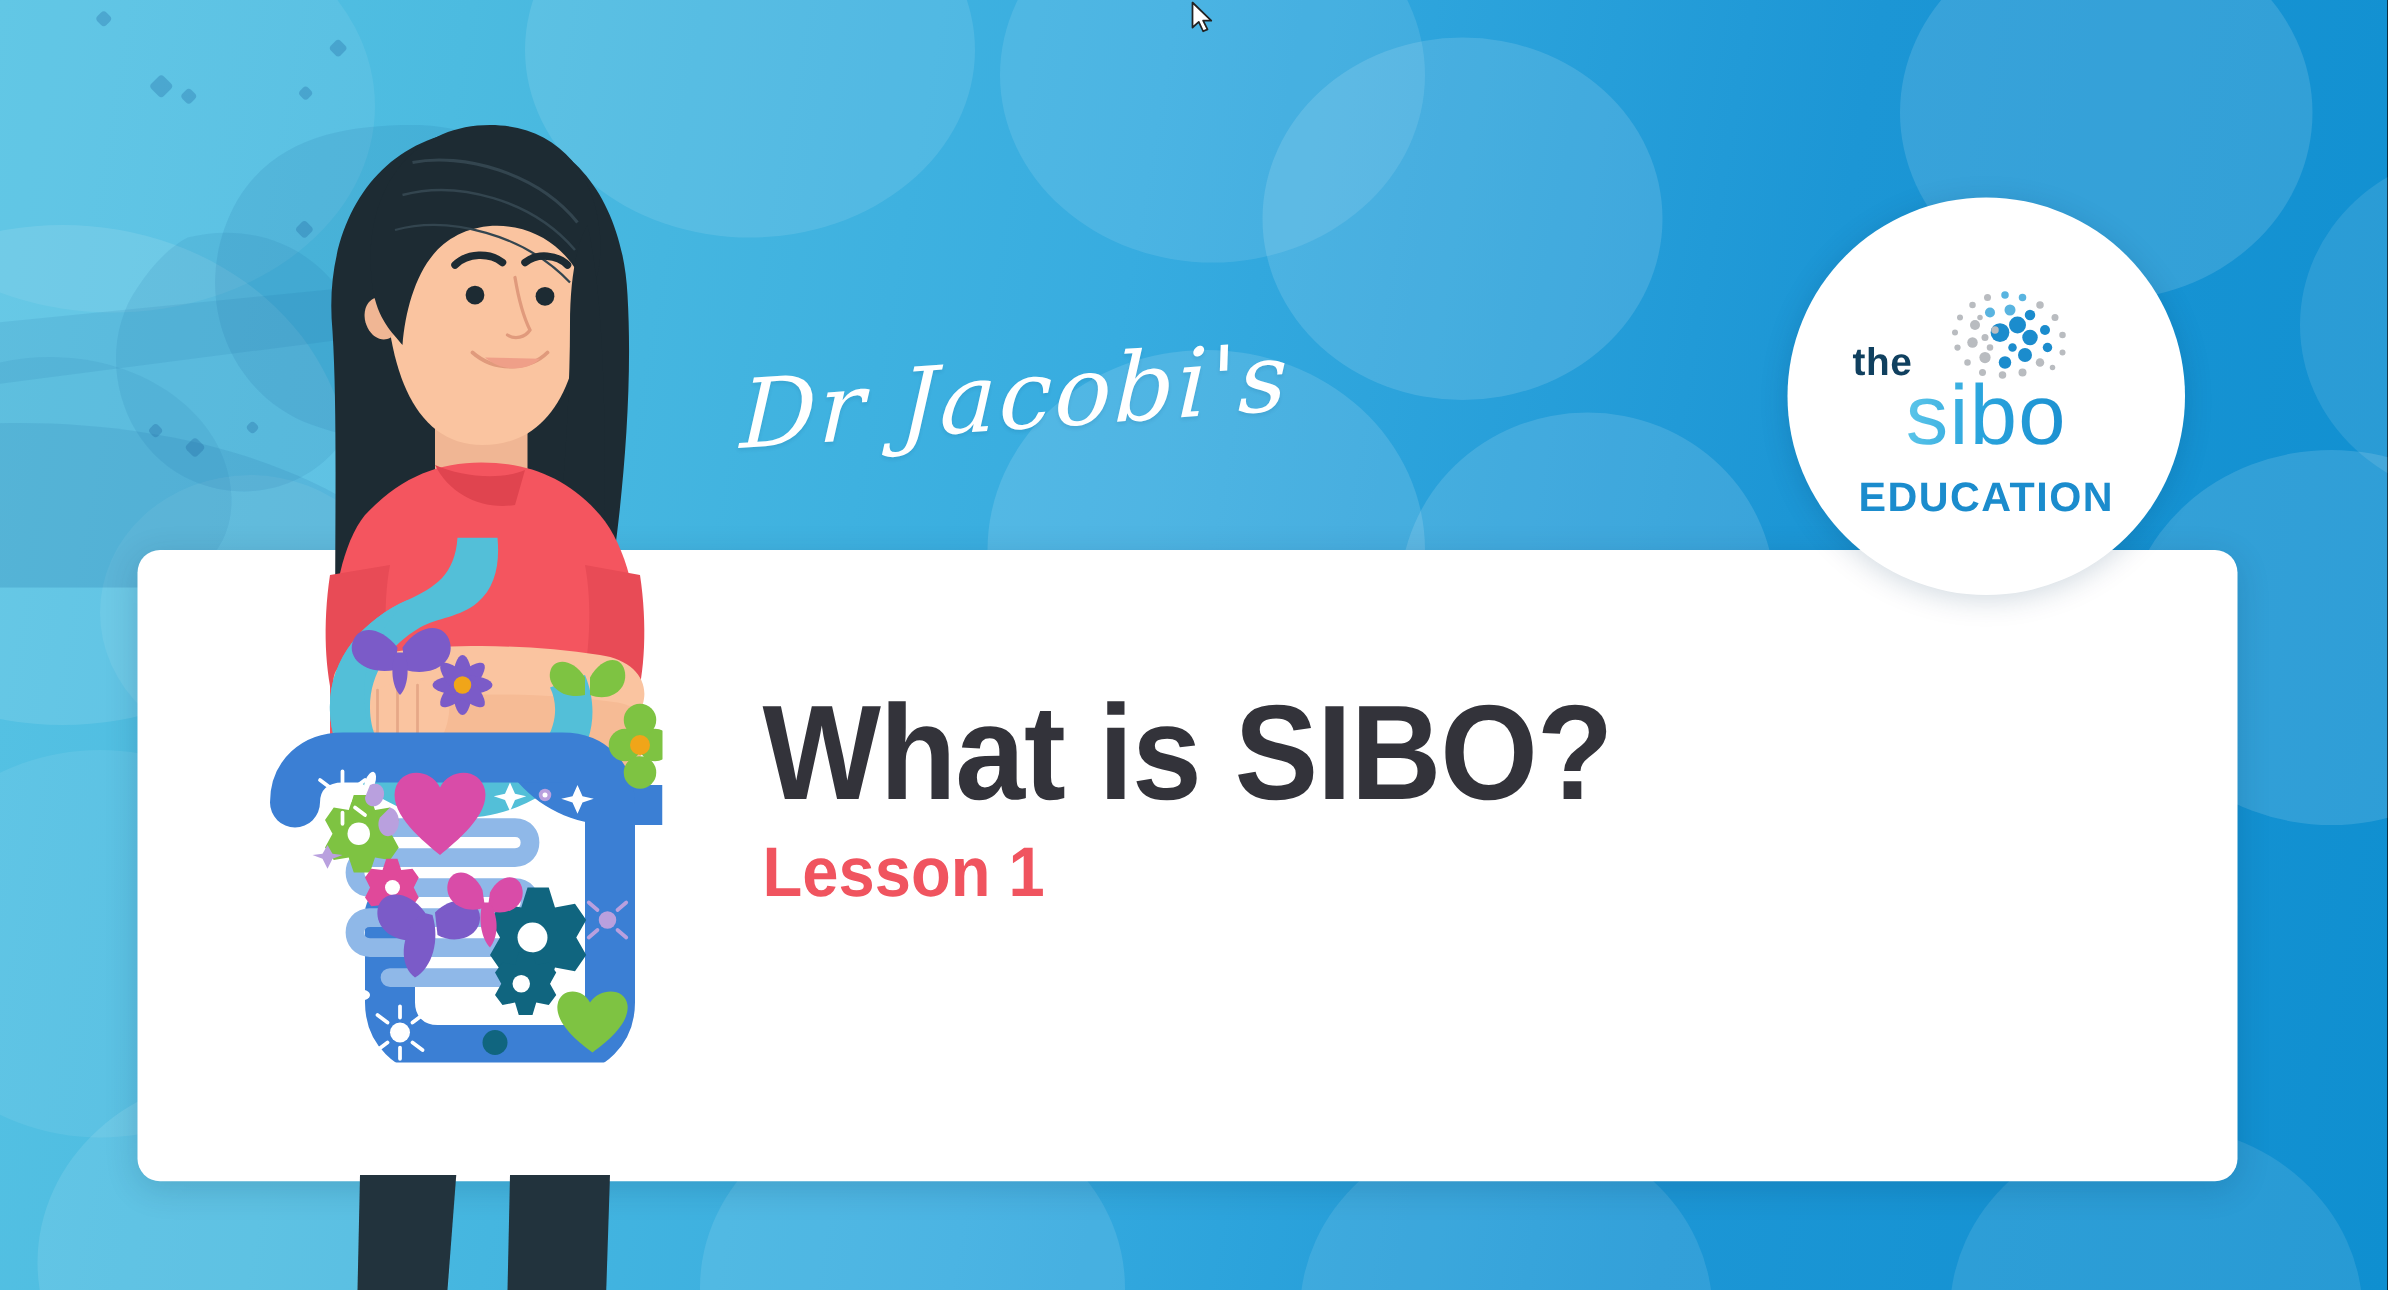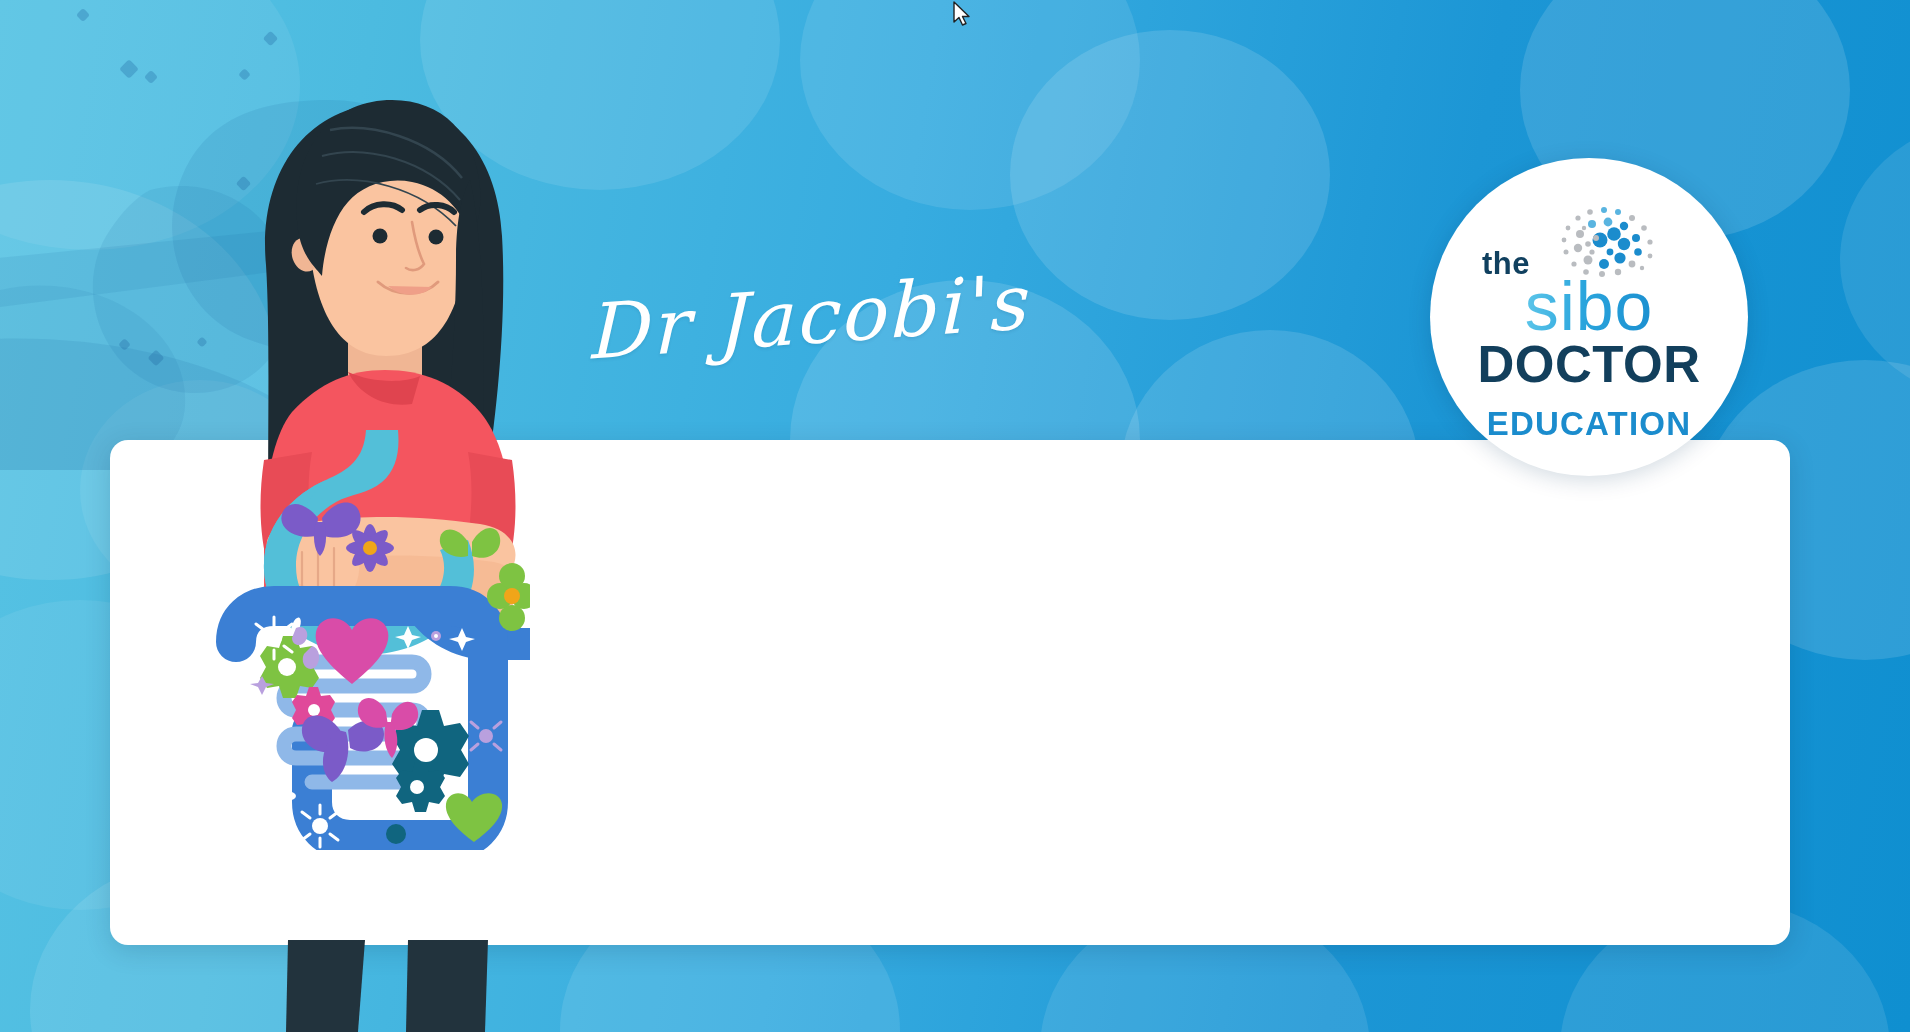--- a/index.html
+++ b/index.html
@@ -393,20 +393,24 @@
       <path d="M272 372 C266 360 248 360 246 374 C244 390 266 406 274 412 C282 406 304 390 302 374 C300 360 280 360 272 372 Z"></path>
     </g>
 
     <circle cx="196" cy="404" r="10" fill="#10657f"></circle>
   </svg>
 
   <div class="card"></div>
 
   <div class="script-name">Dr Jacobi's</div>
 
+  <div class="title-block">
+    <h1 class="main-title">What is SIBO?</h1>
+    <div class="sub-title">Lesson 1</div>
+  </div>
 
   <div class="logo-badge">
     <div class="logo-inner">
       <div class="logo-row1">
         <div class="logo-the">the</div>
         <svg class="logo-swirl" viewBox="0 0 120 86">
           <g>
             <circle cx="60" cy="44" r="7.5" fill="#1b8ccd"></circle>
             <circle cx="74" cy="38" r="6.8" fill="#1b8ccd"></circle>
             <circle cx="84" cy="48" r="6.2" fill="#1b8ccd"></circle>
@@ -439,21 +443,20 @@
             <circle cx="102" cy="72" r="2.2" fill="#b9bcc0"></circle>
             <circle cx="56" cy="42" r="3" fill="#b9bcc0"></circle>
             <circle cx="48" cy="48" r="2.8" fill="#b9bcc0"></circle>
             <circle cx="52" cy="56" r="2.6" fill="#b9bcc0"></circle>
             <circle cx="70" cy="56" r="3.4" fill="#1b8ccd"></circle>
             <circle cx="44" cy="32" r="2.2" fill="#b9bcc0"></circle>
           </g>
         </svg>
       </div>
       <div class="logo-sibo">sibo</div>
-      <div class="logo-doctor">DOCTOR</div>
       <div class="logo-education">EDUCATION</div>
     </div>
   </div>
 
   <svg class="cursor" width="22" height="30" viewBox="0 0 22 30">
     <path d="M2 1 L2 21 L7 16.5 L10.5 24 L14 22.5 L10.5 15.5 L17 15.5 Z" fill="#ffffff" stroke="#222" stroke-width="1.4" stroke-linejoin="round"></path>
   </svg>
 
 </div>
 

